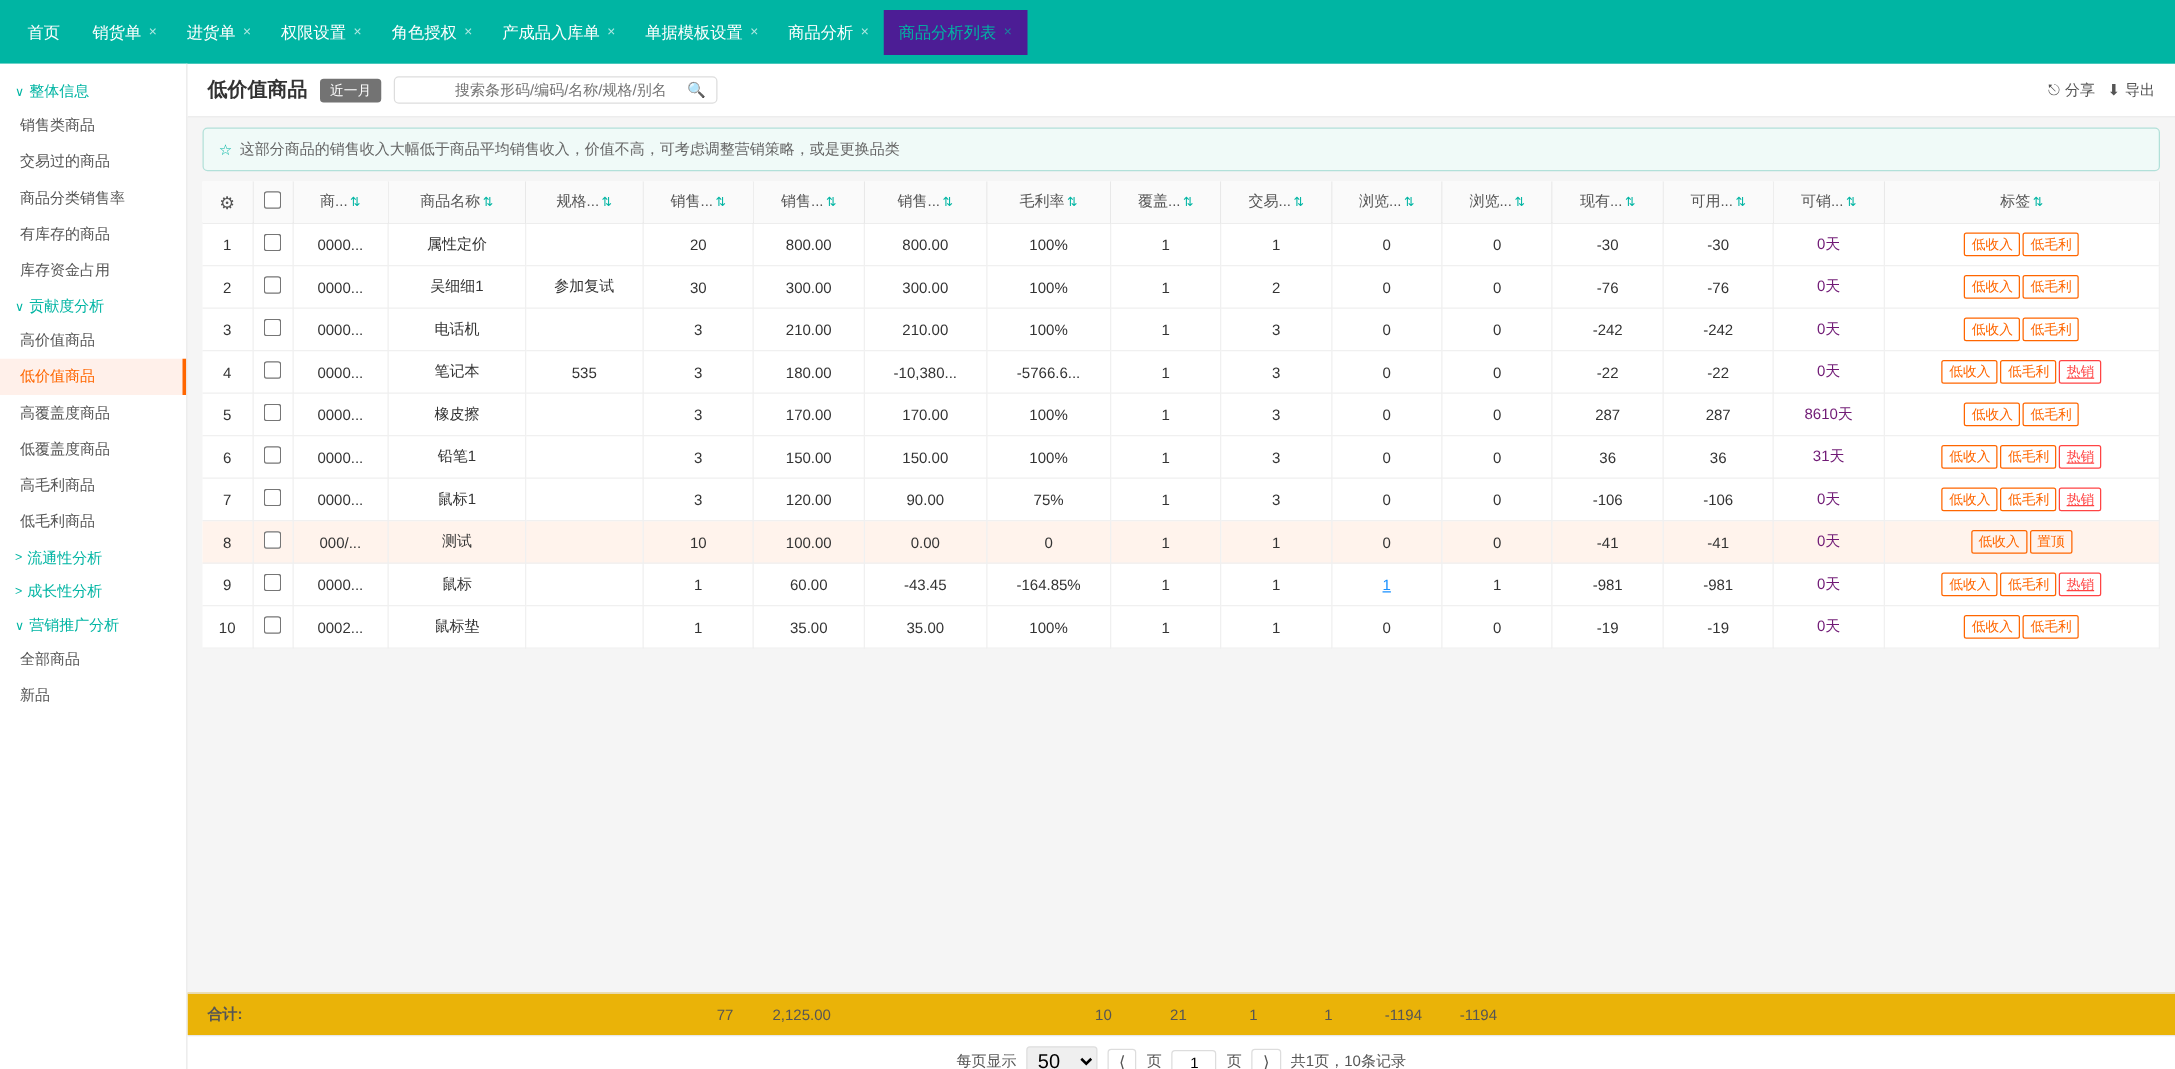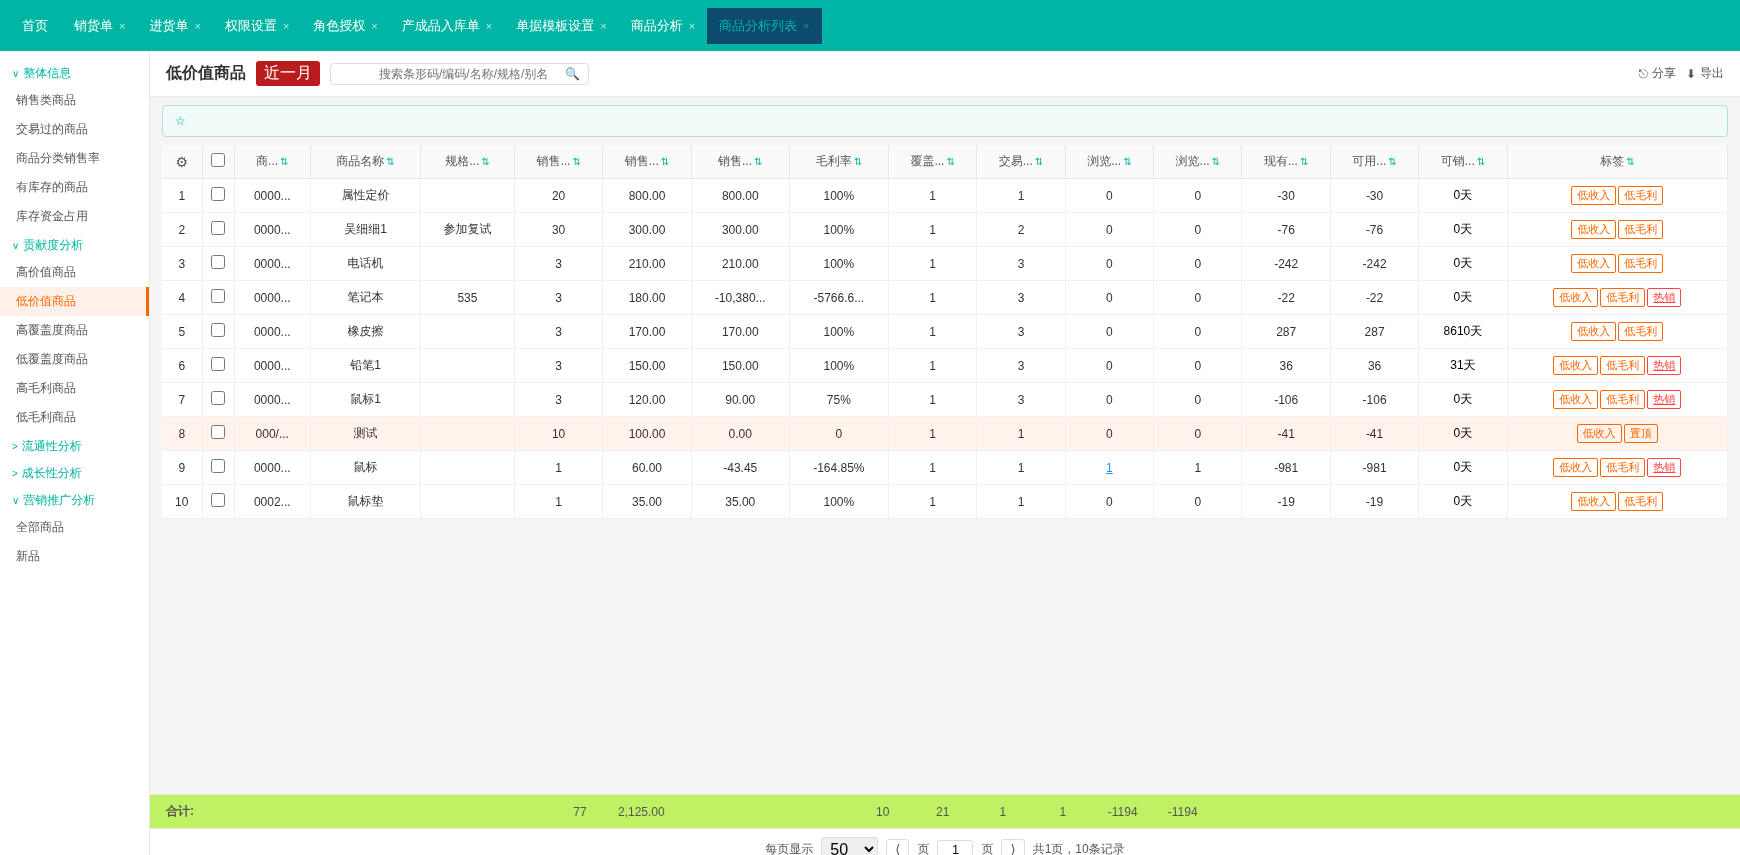--- a/index.html
+++ b/index.html
@@ -1,41 +1,41 @@
 <!DOCTYPE html>
 <html><head>
   <meta charset="utf-8">
   <style>
     * { margin: 0; padding: 0; box-sizing: border-box; }
     body { font-family: "Microsoft YaHei", Arial, sans-serif; font-size: 12px; background: #f5f5f5; color: #333; width: 1740px; min-height: 855px; overflow-x: hidden; }
 
     
     .top-nav { background: #00b5a3; display: flex; align-items: center; height: 51px; padding: 0 8px; gap: 0; }
     .nav-item { color: #fff; padding: 0 12px; height: 36px; display: flex; align-items: center; cursor: pointer; font-size: 13px; white-space: nowrap; }
-    .nav-item.active { background: #0c4a6e; color: #00b5a3; }
+    .nav-item.active { background: #4c1d95; color: #00b5a3; }
     .nav-item .close-x { margin-left: 6px; font-size: 11px; opacity: 0.7; }
     .nav-home { color: #fff; padding: 0 14px; height: 36px; display: flex; align-items: center; cursor: pointer; font-size: 13px; }
 
     
     .main-layout { display: flex; height: calc(855px - 36px); }
 
     
     .sidebar { width: 150px; background: #fff; border-right: 1px solid #e8e8e8; overflow-y: auto; padding: 8px 0; flex-shrink: 0; }
     .sidebar-group-title { color: #00b5a3; padding: 6px 12px 4px; font-size: 12px; display: flex; align-items: center; gap: 4px; cursor: pointer; }
     .sidebar-group-title .arrow { font-size: 10px; }
     .sidebar-item { padding: 6px 16px; cursor: pointer; color: #555; font-size: 12px; }
     .sidebar-item.active { background: #fff0ea; color: #ff6600; border-right: 3px solid #ff6600; }
 
     
     .content { flex: 1; display: flex; flex-direction: column; overflow: hidden; }
 
     
     .page-header { background: #fff; padding: 10px 16px; display: flex; align-items: center; gap: 10px; border-bottom: 1px solid #e8e8e8; }
     .page-title { font-size: 16px; font-weight: bold; color: #333; }
-    .time-badge { background: #b91c1c; color: #fff; padding: 2px 8px; border-radius: 3px; font-size: 16px; cursor: pointer; }
+    .time-badge { background: #737373; color: #fff; padding: 2px 8px; border-radius: 3px; font-size: 11px; cursor: pointer; }
     .search-box { display: flex; align-items: center; border: 1px solid #ddd; border-radius: 4px; padding: 3px 8px; gap: 6px; min-width: 220px; }
     .search-box input { border: none; outline: none; font-size: 12px; color: #999; width: 180px; margin-left: 40px; }
     .search-icon { color: #00b5a3; cursor: pointer; }
     .header-actions { margin-left: auto; display: flex; gap: 10px; align-items: center; }
     .action-btn { color: #555; cursor: pointer; font-size: 12px; display: flex; align-items: center; gap: 4px; }
 
     
     .info-banner { background: #f0faf8; border: 1px solid #b2e0d9; margin: 8px 12px; padding: 8px 12px; border-radius: 4px; color: #666; font-size: 12px; display: flex; align-items: center; gap: 6px; }
     .info-icon { color: #00b5a3; }
 
@@ -44,29 +44,29 @@
     table { width: 100%; border-collapse: collapse; background: #fff; font-size: 12px; }
     thead tr { background: #fafafa; }
     th { padding: 8px 6px; text-align: center; border-bottom: 1px solid #e8e8e8; border-right: 1px solid #e8e8e8; color: #555; font-weight: normal; white-space: nowrap; position: sticky; top: 0; background: #fafafa; z-index: 1; }
     th .sort-icon { color: #00b5a3; font-size: 10px; margin-left: 2px; }
     td { padding: 7px 6px; text-align: center; border-bottom: 1px solid #f0f0f0; border-right: 1px solid #f0f0f0; color: #333; white-space: nowrap; }
     tr.highlighted td { background: #fff3ec; }
     .tag { display: inline-block; padding: 1px 5px; border-radius: 2px; font-size: 11px; margin: 0 1px; }
     .tag-orange { color: #ff6600; border: 1px solid #ff6600; }
     .tag-red { color: #ff4444; border: 1px solid #ff4444; text-decoration: underline; }
     .tag-recommend { color: #ff6600; border: 1px solid #ff6600; }
-    .day-text { color: #000000; text-align: center; }
+    .day-text { color: #701a75; text-align: center; }
     .link-text { color: #1890ff; text-decoration: underline; cursor: pointer; }
     .col-num { width: 40px; }
     .col-check { width: 32px; }
     .checkbox { width: 14px; height: 14px; cursor: pointer; accent-color: #ff8c00; }
     .gear-icon { color: #555; cursor: pointer; font-size: 14px; }
 
     
-    .footer-bar { background: #bef264; border-top: 1px solid #e8e8e8; padding: 8px 16px; display: flex; align-items: center; font-size: 12px; color: #555; }
+    .footer-bar { background: #eab308; border-top: 1px solid #e8e8e8; padding: 8px 16px; display: flex; align-items: center; font-size: 12px; color: #555; }
     .footer-label { color: #555; font-weight: bold; margin-right: 16px; }
     .footer-cell { min-width: 60px; text-align: center; padding: 0 8px; }
 
     
     .pagination-bar { background: #fff; border-top: 1px solid #e8e8e8; padding: 8px 16px; display: flex; align-items: center; justify-content: center; gap: 8px; font-size: 12px; color: #555; }
     .page-btn { border: 1px solid #ddd; background: #fff; padding: 2px 8px; cursor: pointer; border-radius: 3px; color: #555; }
     .page-select { border: 1px solid #ddd; padding: 2px 4px; border-radius: 3px; font-size: 16px; }
     .page-input { border: 1px solid #ddd; width: 36px; padding: 2px 4px; text-align: center; border-radius: 3px; font-size: 12px; }
 
     
@@ -170,20 +170,21 @@
         </div>
         <div class="action-btn">
           <span>⬇</span>
           <span>导出</span>
         </div>
       </div>
     </div>
 
     <div class="info-banner">
       <span class="info-icon">☆</span>
+      <span>这部分商品的销售收入大幅低于商品平均销售收入，价值不高，可考虑调整营销策略，或是更换品类</span>
     </div>
 
     <div class="table-container">
       <table>
         <thead>
           <tr>
             <th class="col-check"><span class="gear-icon">⚙</span></th>
             <th class="col-check"><input type="checkbox" class="checkbox" style=""></th>
             <th><span>商...</span><span class="sort-icon">⇅</span></th>
             <th><span>商品名称</span><span class="sort-icon">⇅</span></th>

